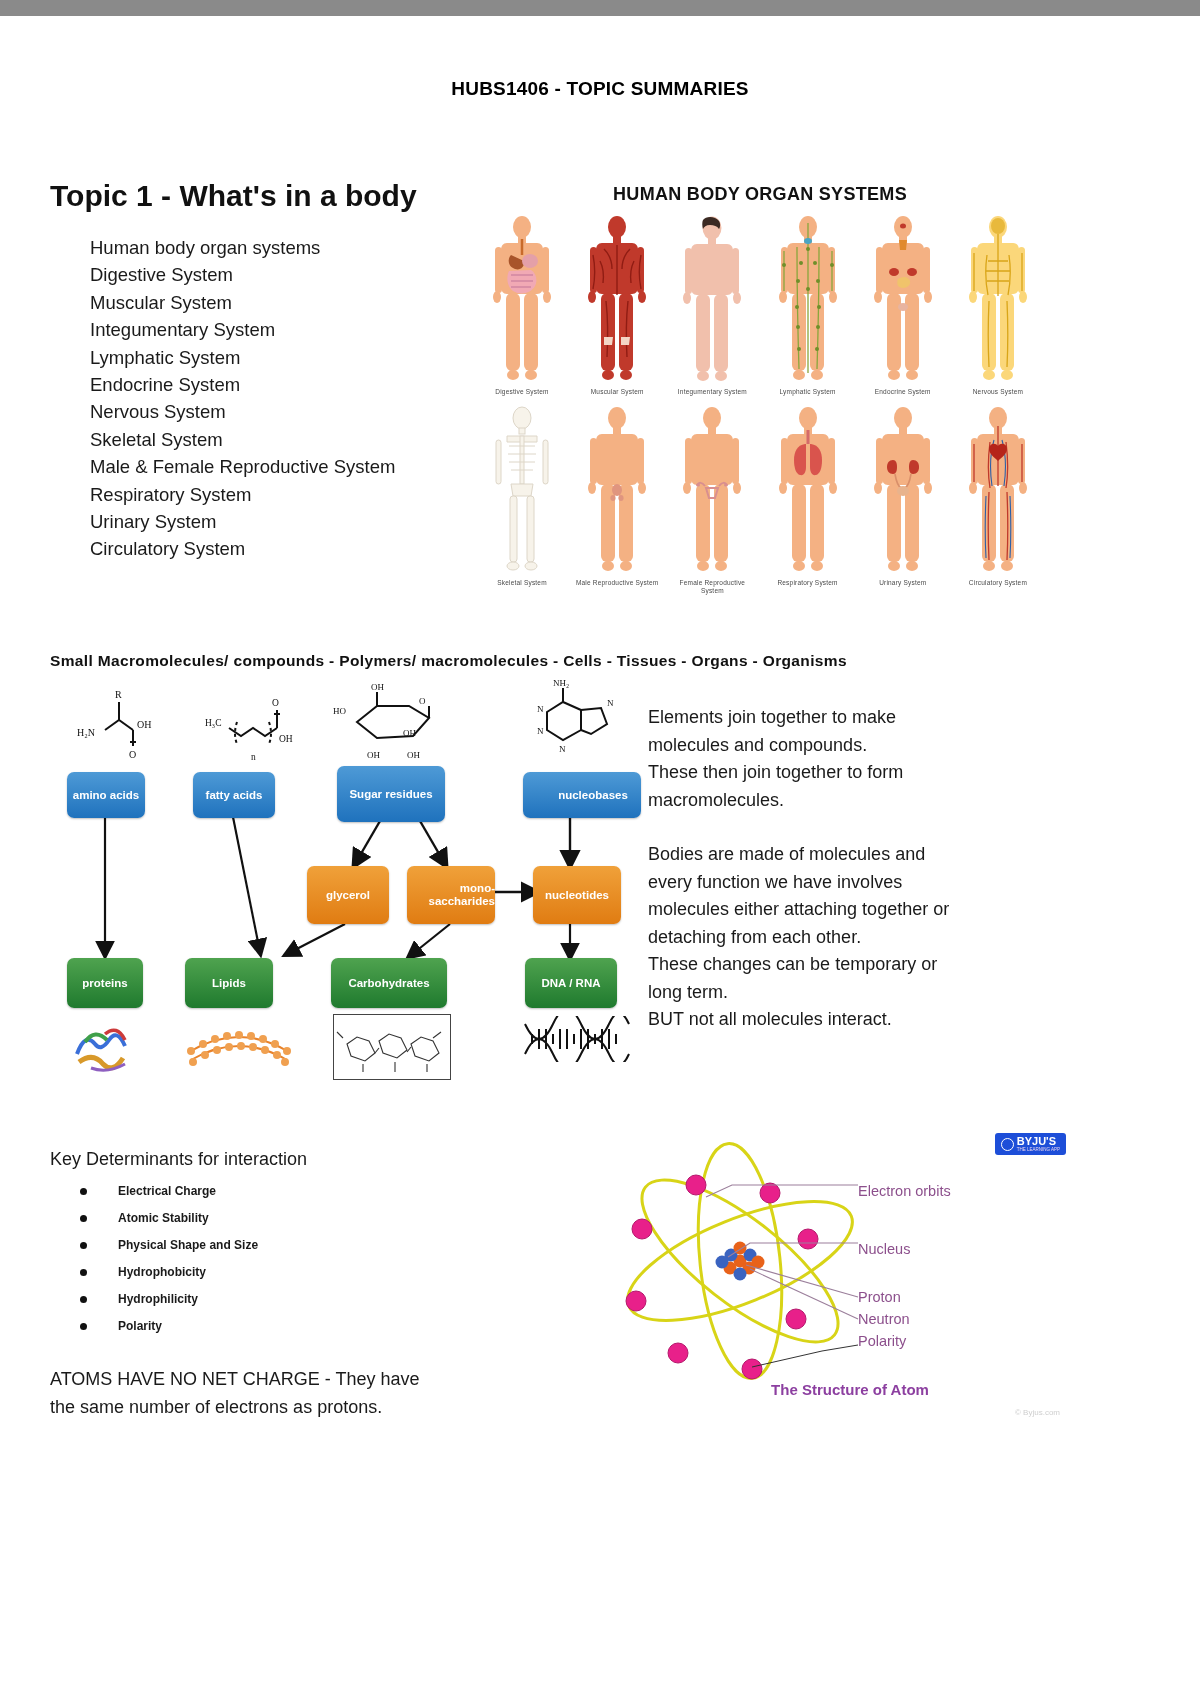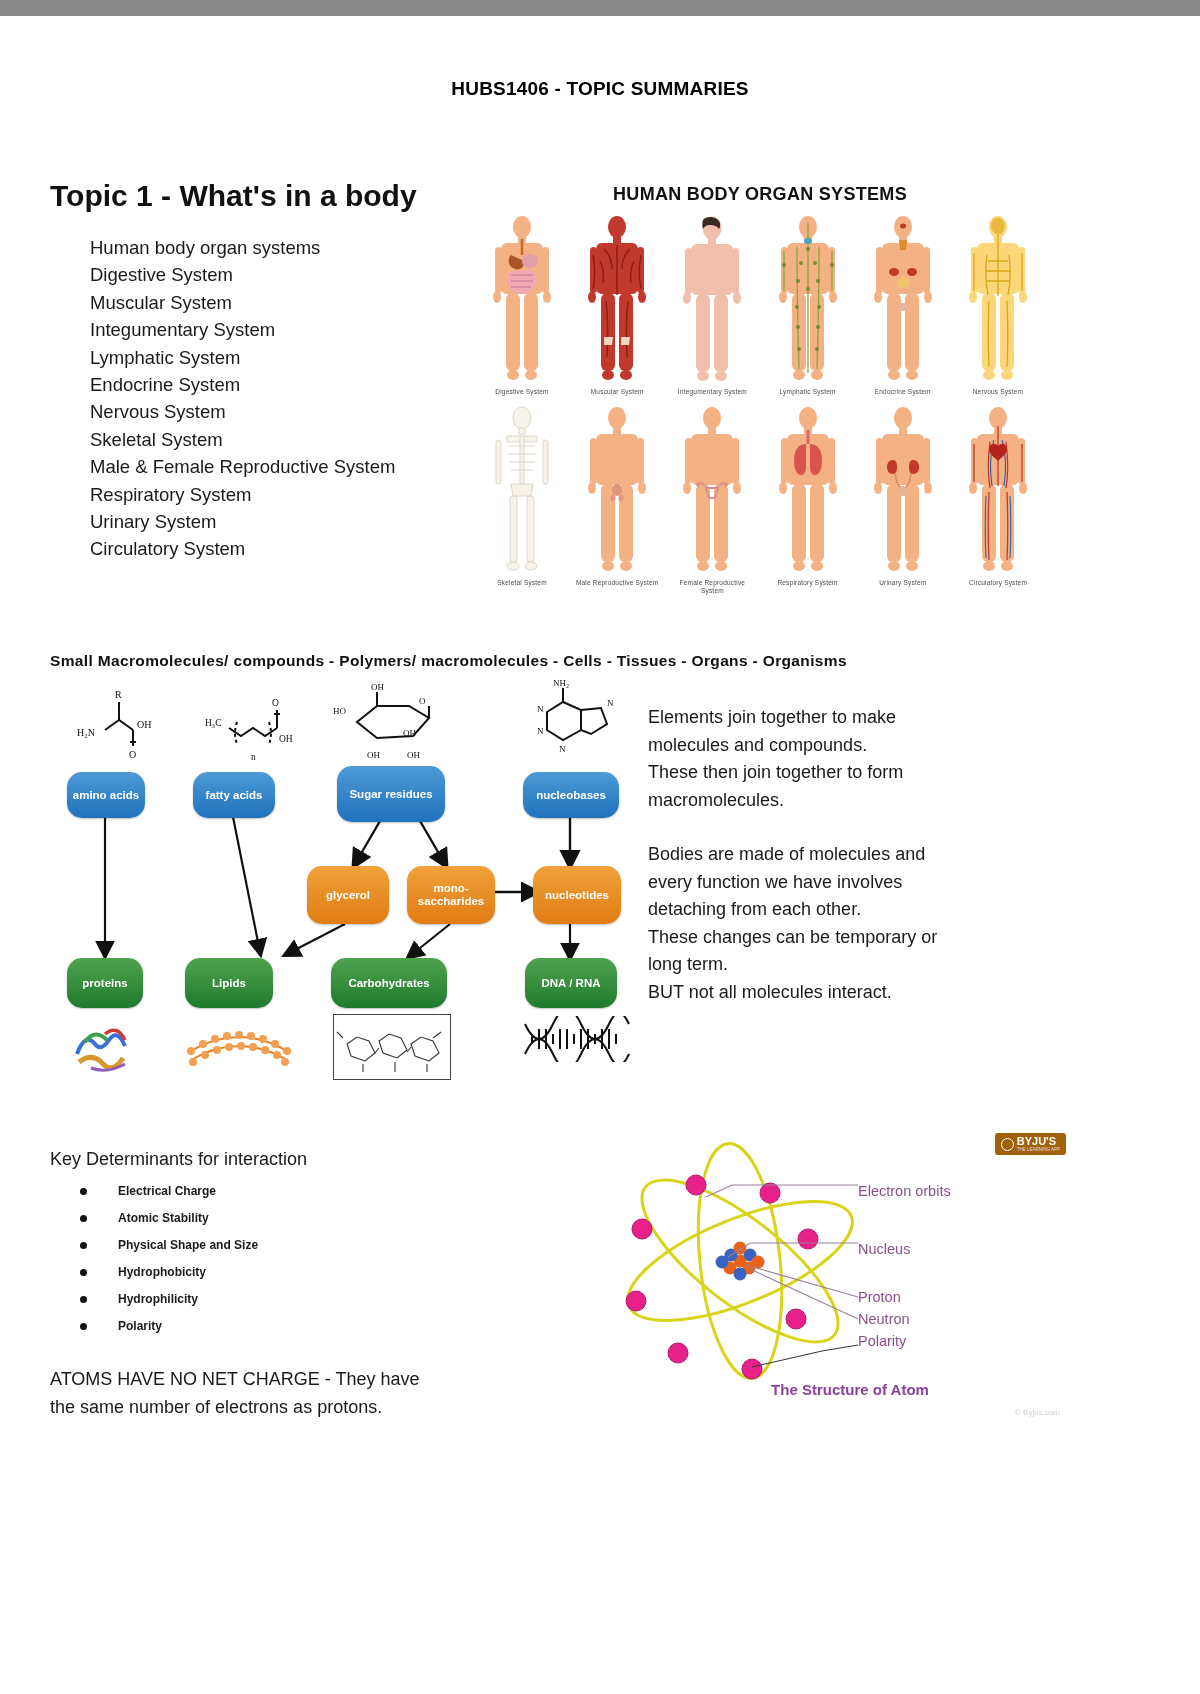--- a/index.html
+++ b/index.html
@@ -32,21 +32,21 @@
   }
   .fig-svg{display:block;margin:0 auto;}
   
   .macro-head{
     position:absolute;left:50px;top:636px;width:1100px;
     font-size:15.5px;font-weight:bold;color:#111;letter-spacing:.35px;white-space:nowrap;
   }
   
   .flow{position:absolute;left:55px;top:668px;width:570px;height:420px;}
   .node{
-    position:absolute;border-radius:15px;color:#fff;text-align:center;
+    position:absolute;border-radius:7px;color:#fff;text-align:right;
     font-size:11.5px;font-weight:bold;display:flex;align-items:center;
     justify-content:center;line-height:13px;
     box-shadow:0 1px 2px rgba(0,0,0,.25);
   }
   .n-blue{background:linear-gradient(#4e9ad6,#1f72bd);}
   .n-orange{background:linear-gradient(#f0a13a,#e07c12);}
   .n-green{background:linear-gradient(#4fa34f,#1f7a2e);}
   .chem{position:absolute;}
   
   .rightpara{
@@ -75,21 +75,21 @@
   .atomfig{position:absolute;left:600px;top:1115px;width:470px;height:290px;}
   .atom-label{
     position:absolute;font-size:14.5px;color:#8c4f8c;white-space:nowrap;
   }
   .atom-caption{
     position:absolute;left:100px;top:250px;width:300px;text-align:center;
     font-size:15px;font-weight:bold;color:#8c3fa0;
   }
   .byjus{
     position:absolute;right:4px;top:2px;display:flex;align-items:center;gap:3px;
-    background:#a16207;padding:3px 6px;border-radius:3px;
+    background:#1d4ed8;padding:3px 6px;border-radius:3px;
   }
   .byjus .bj-txt{color:#fff;font-size:11px;font-weight:bold;line-height:11px;}
   .byjus .bj-sub{color:#e9d4ef;font-size:4.5px;line-height:5px;}
   .byjus-ring{
     width:11px;height:11px;border:1.4px solid #fff;border-radius:50%;
     display:inline-block;
   }
   .wm{position:absolute;right:10px;bottom:4px;font-size:8px;color:#cfcfcf;}
 </style>
 </head>
@@ -505,21 +505,21 @@
       <text x="28" y="8" font-size="9" font-family="'Liberation Serif',serif" fill="#111">NH₂</text>
       <text x="12" y="34" font-size="9" font-family="'Liberation Serif',serif" fill="#111">N</text>
       <text x="12" y="56" font-size="9" font-family="'Liberation Serif',serif" fill="#111">N</text>
       <text x="34" y="74" font-size="9" font-family="'Liberation Serif',serif" fill="#111">N</text>
       <text x="82" y="28" font-size="9" font-family="'Liberation Serif',serif" fill="#111">N</text>
     </svg>
 
     <div class="node n-blue" style="left:12px;top:88px;width:78px;height:46px;">amino acids</div>
     <div class="node n-blue" style="left:138px;top:88px;width:82px;height:46px;">fatty acids</div>
     <div class="node n-blue" style="left:282px;top:82px;width:108px;height:56px;">Sugar residues</div>
-    <div class="node n-blue" style="left:468px;top:88px;width:96px;height:46px;">nucleobases</div>
+    <div class="node n-blue" style="left:468px;top:88px;width:96px;height:46px;padding-left:22px;">nucleobases</div>
 
     <div class="node n-orange" style="left:252px;top:182px;width:82px;height:58px;">glycerol</div>
     <div class="node n-orange" style="left:352px;top:182px;width:88px;height:58px;">mono-saccharides</div>
     <div class="node n-orange" style="left:478px;top:182px;width:88px;height:58px;">nucleotides</div>
 
     <div class="node n-green" style="left:12px;top:274px;width:76px;height:50px;">proteins</div>
     <div class="node n-green" style="left:130px;top:274px;width:88px;height:50px;">Lipids</div>
     <div class="node n-green" style="left:276px;top:274px;width:116px;height:50px;">Carbohydrates</div>
     <div class="node n-green" style="left:470px;top:274px;width:92px;height:50px;">DNA / RNA</div>
 
@@ -577,20 +577,21 @@
     </svg>
   </div>
 
   <div class="rightpara">
     <p>Elements join together to make</p>
     <p>molecules and compounds.</p>
     <p>These then join together to form</p>
     <p>macromolecules.</p>
     <p class="gap">Bodies are made of molecules and</p>
     <p>every function we have involves</p>
+    <p>molecules either attaching together or</p>
     <p>detaching from each other.</p>
     <p>These changes can be temporary or</p>
     <p>long term.</p>
     <p>BUT not all molecules interact.</p>
   </div>
 
   <div class="kd-title">Key Determinants for interaction</div>
   <ul class="kd-list">
     <li>Electrical Charge</li>
     <li>Atomic Stability</li>

